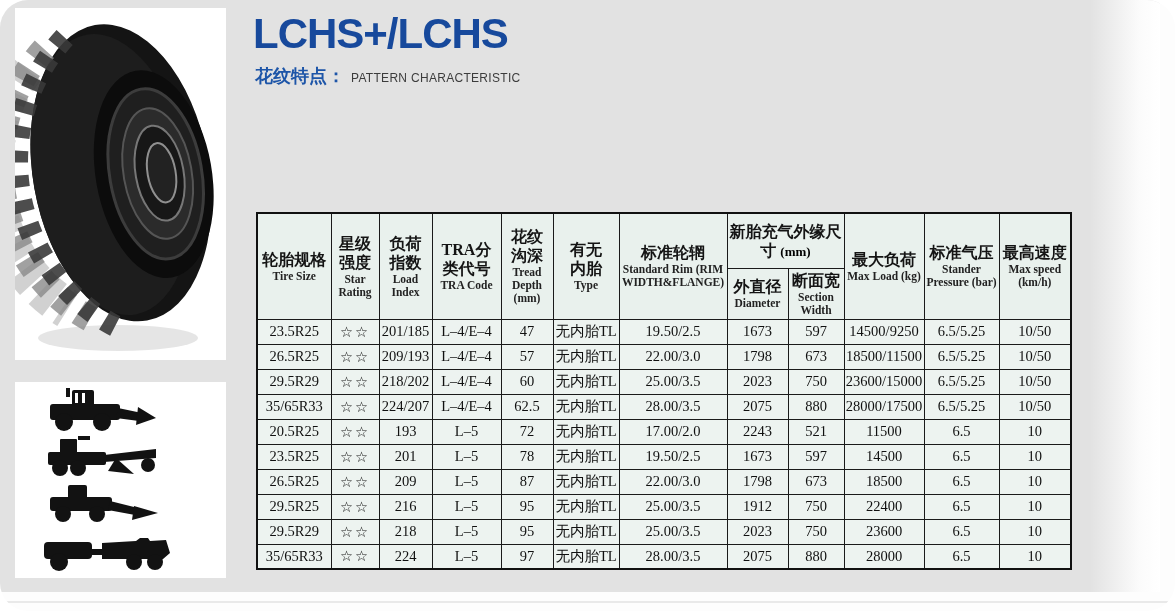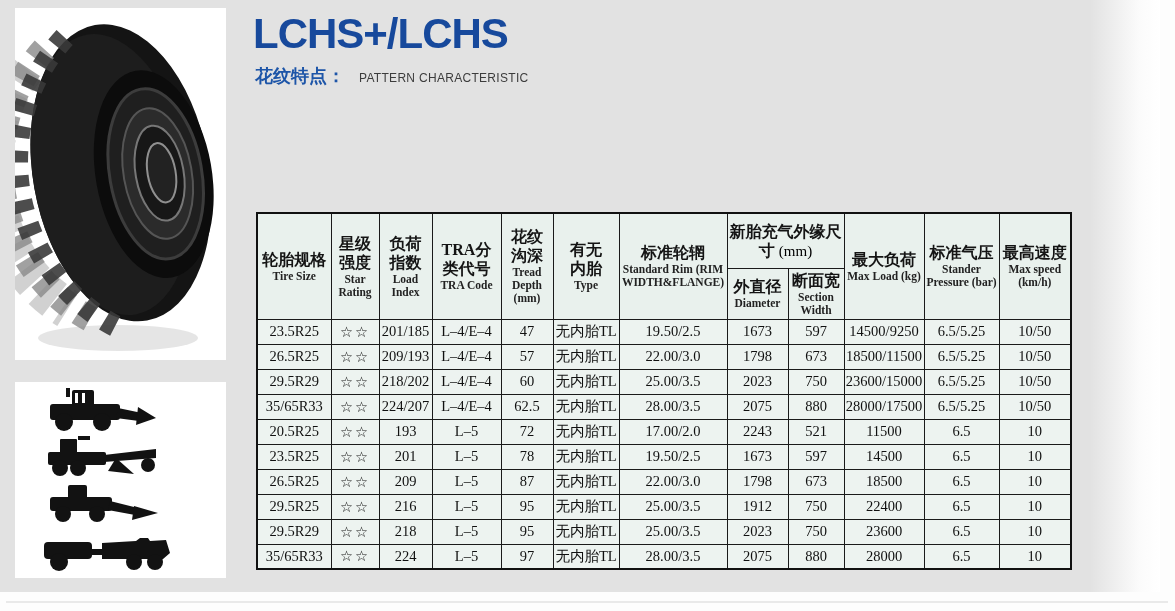--- a/index.html
+++ b/index.html
@@ -1,50 +1,50 @@
 <!DOCTYPE html>
 <html><head>
 <meta charset="utf-8">
 <style>
   * { margin:0; padding:0; box-sizing:border-box; }
   html,body { width:1175px; height:611px; background:#ffffff; font-family:"Liberation Sans", sans-serif; }
-  .page { position:relative; width:1175px; height:611px; background:#fdfdfd; overflow:hidden; }
+  .page { position:relative; width:1175px; height:611px; background:#fdfdfd; overflow:hidden;border-radius:28px; }
   .sheet { position:absolute; left:0; top:0; width:1160px; height:592px; background:#e2e2e2; }
   .sheet-right-fade { position:absolute; right:0; top:0; width:70px; height:592px;
       background:linear-gradient(90deg, rgba(255,255,255,0) 0%, #fbfbfb 70%, #ffffff 100%); }
   .bottom-line { position:absolute; left:6px; top:601px; width:1162px; height:2px; background:#e9e9e9; }
 
   
   .tire-panel { position:absolute; left:15px; top:8px; width:211px; height:352px; background:#ffffff; }
   .vehicle-panel { position:absolute; left:15px; top:382px; width:211px; height:196px; background:#ffffff; }
   .vehicle-panel svg { display:block; margin:6px auto 0 auto; }
 
   
   .title { position:absolute; left:253px; top:10px; font-size:42px; font-weight:bold;
       letter-spacing:-1px; color:#17499c; font-family:"Liberation Sans", sans-serif; }
-  .sec-label { position:absolute; left:255px; display:flex; align-items:baseline; gap:14px; }
+  .sec-label { position:absolute; left:255px; display:flex; align-items:baseline; gap:6px; }
   .sec1 { top:64px; } .sec2 { top:184px; }
   .sec-zh { font-size:18px; font-weight:bold; color:#1d55a8; }
   .sec-en { font-size:12px; color:#3c3c3c; letter-spacing:0.3px; }
   .desc-zh { position:absolute; left:255px; top:97px; width:900px; font-size:16px; font-weight:bold;
       color:#252525; letter-spacing:0.6px; }
   .desc-en { position:absolute; left:253px; top:134px; width:893px; font-size:16px; color:#161616;
       line-height:26px; text-align:justify; }
 
   
   .spec-table { position:absolute; left:256px; top:212px; border-collapse:collapse;
       font-family:"Liberation Serif","DejaVu Serif",serif; table-layout:fixed; }
   .spec-table th, .spec-table td { border:1.5px solid #1a1a1a; text-align:center; vertical-align:middle; }
   .spec-table { border:2.5px solid #111; }
   .spec-table thead th { background:#e9f1ed; padding:2px 1px; }
   .spec-table tbody td { background:#edf3f0; height:25px; padding:0 1px; font-size:14.5px; color:#101010; }
   .hz { display:block; font-size:16px; font-weight:bold; color:#141414; line-height:19px; margin:0 auto; }
   .he { display:block; font-size:11.5px; color:#222; line-height:13px; margin-top:1px;
         font-family:"Liberation Serif","DejaVu Serif",serif; }
-  .hu { font-size:15px; font-weight:normal; }
+  .hu { font-size:13px; font-weight:bold; }
   .w34 .hz { max-width:36px; } .w56 .hz { max-width:60px; }
   .row1 th { height:55px; } .row2 th { height:44px; }
   td.stars { font-family:"DejaVu Sans",sans-serif; font-size:13px; letter-spacing:2px; }
 </style>
 </head>
 <body>
 
 <div class="page">
   <div class="sheet">
     <div class="sheet-right-fade"></div>

